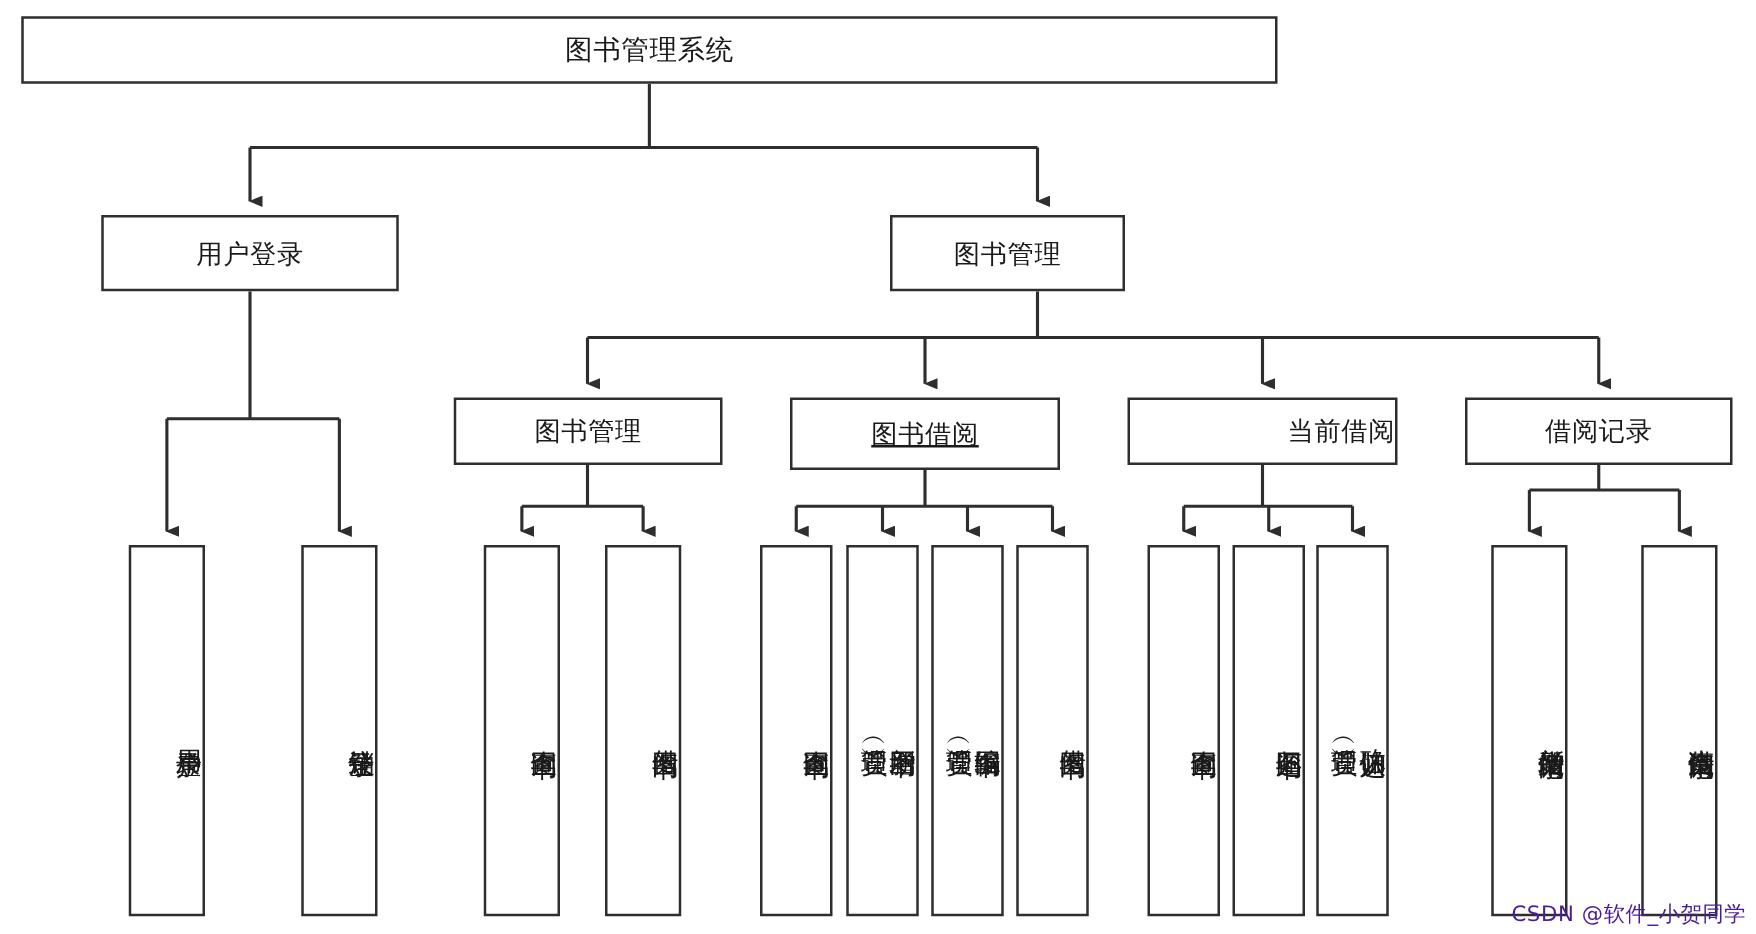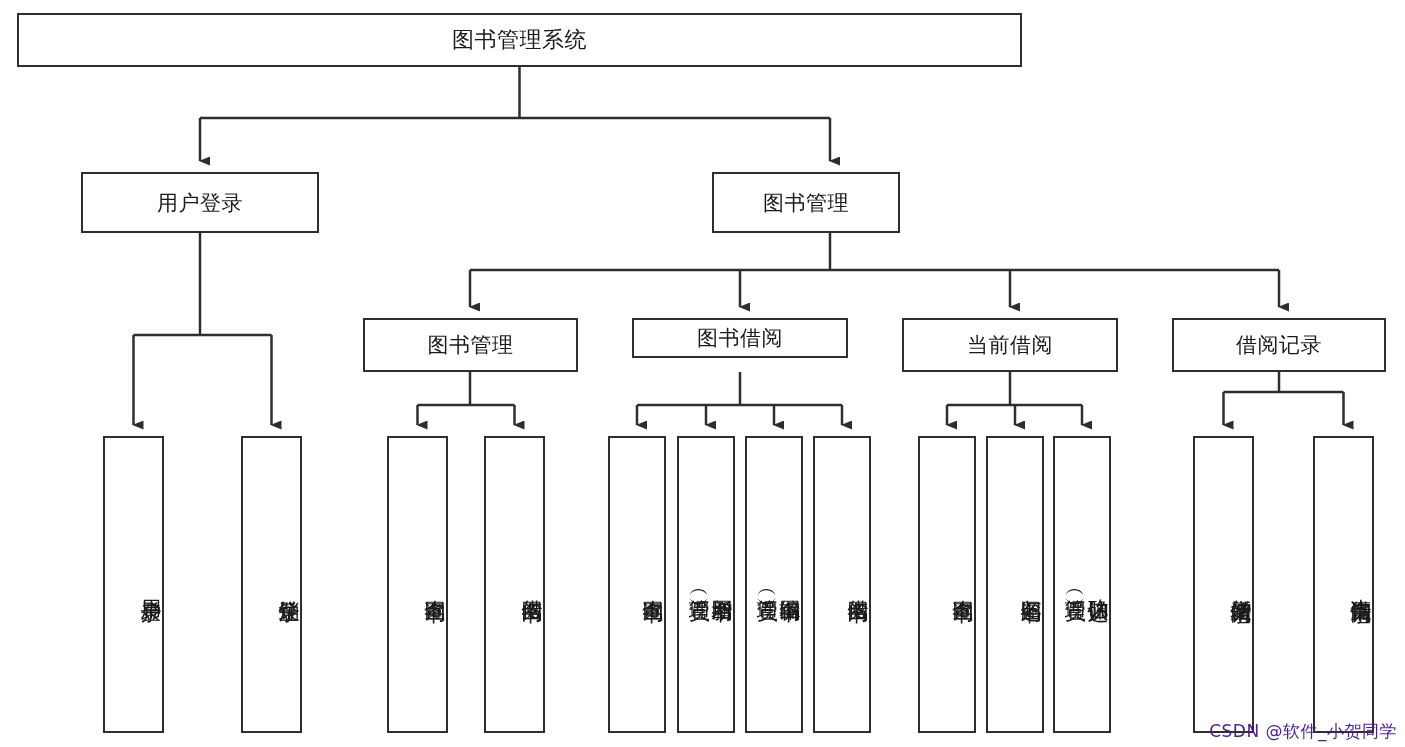--- a/index.html
+++ b/index.html
@@ -139,24 +139,24 @@
   <div class="node vert" style="left:103px; top:436px; width:61px; height:297px;">
     <span>用户登录</span>
   </div>
   <div class="node vert" style="left:241px; top:436px; width:61px; height:297px;">
     <span>注销登录</span>
   </div>
 
   <div class="node horiz" style="left:363px; top:318px; width:215px; height:54px;">
     <span>图书管理</span>
   </div>
-  <div class="node horiz" style="left:632px; top:318px; width:216px; height:40px;">
+  <div class="node horiz" style="left:632px; top:318px; width:216px; height:58px;text-decoration:underline;">
     <span>图书借阅</span>
   </div>
-  <div class="node horiz" style="left:902px; top:318px; width:216px; height:54px;">
+  <div class="node horiz" style="left:902px; top:318px; width:216px; height:54px;justify-content:flex-end;">
     <span>当前借阅</span>
   </div>
   <div class="node horiz" style="left:1172px; top:318px; width:214px; height:54px;align-items:center;">
     <span>借阅记录</span>
   </div>
 
   <div class="node vert" style="left:387px; top:436px; width:61px; height:297px;">
     <span>查询图书</span>
   </div>
   <div class="node vert" style="left:484px; top:436px; width:61px; height:297px;">

